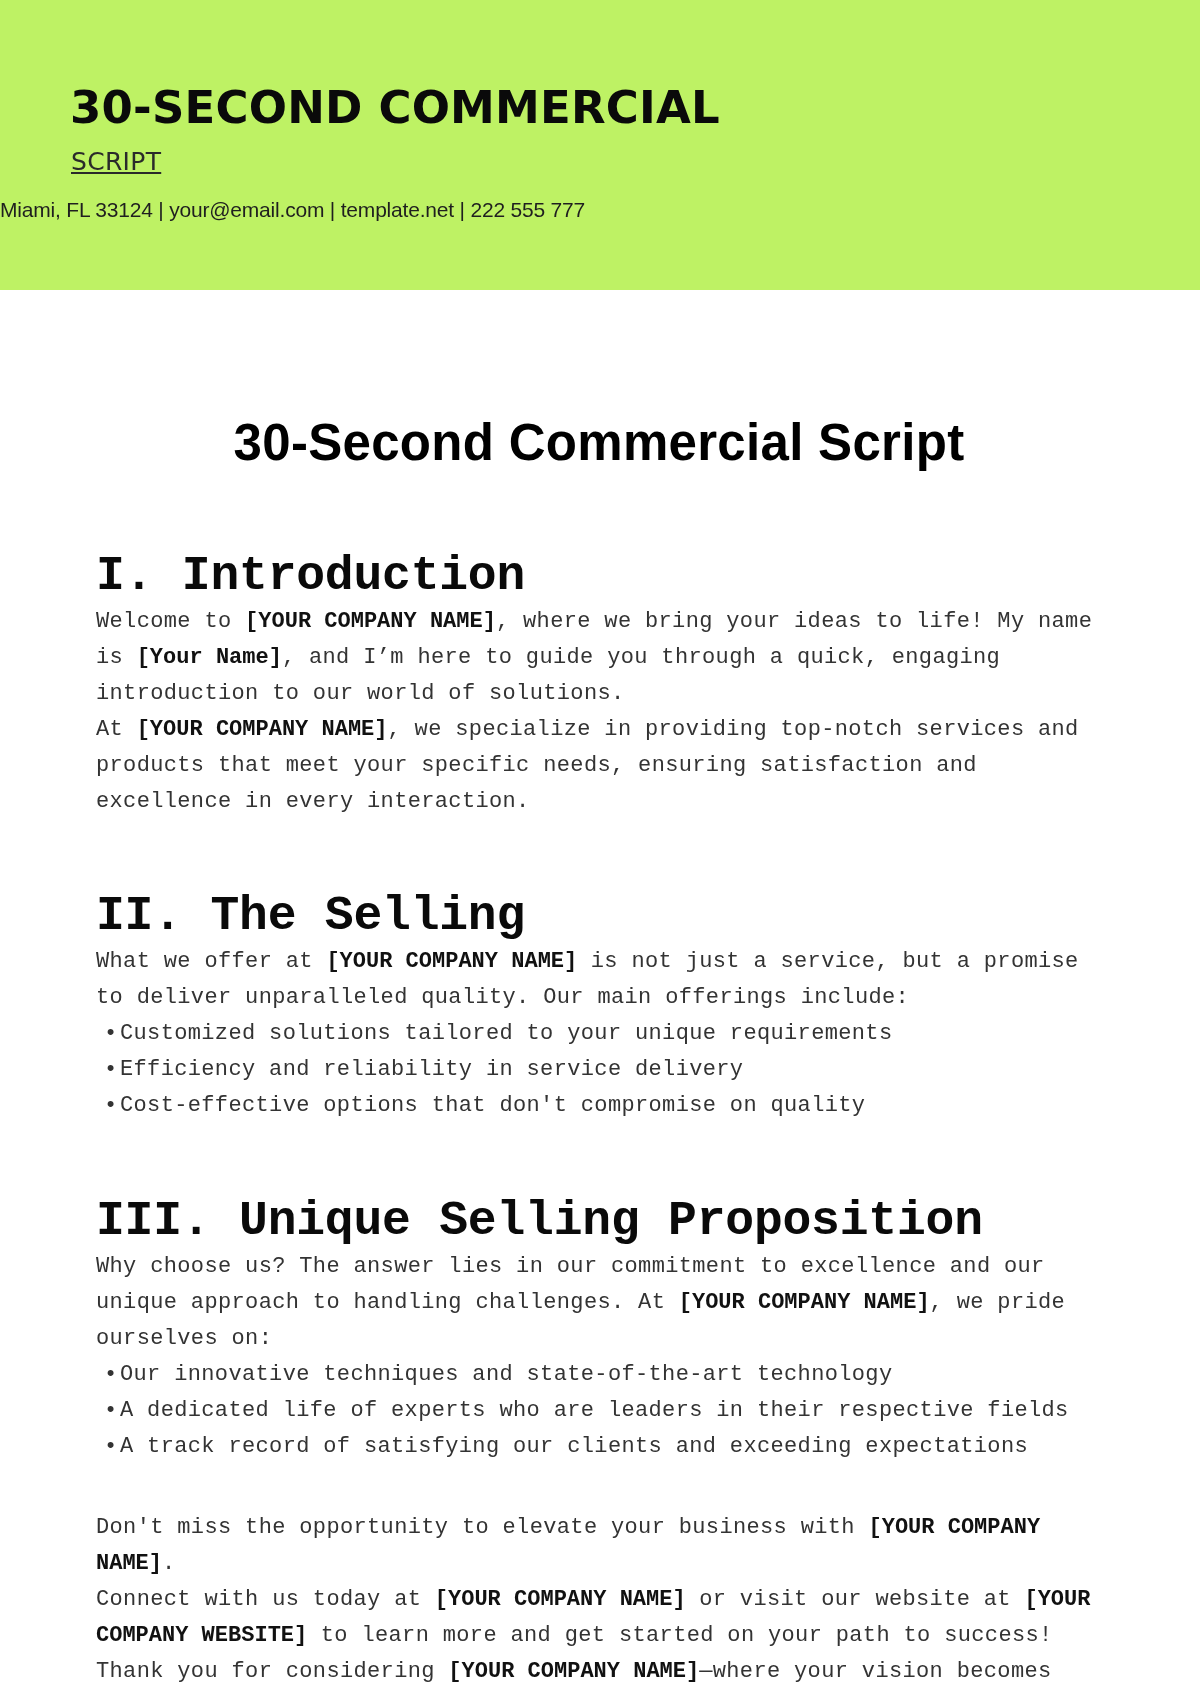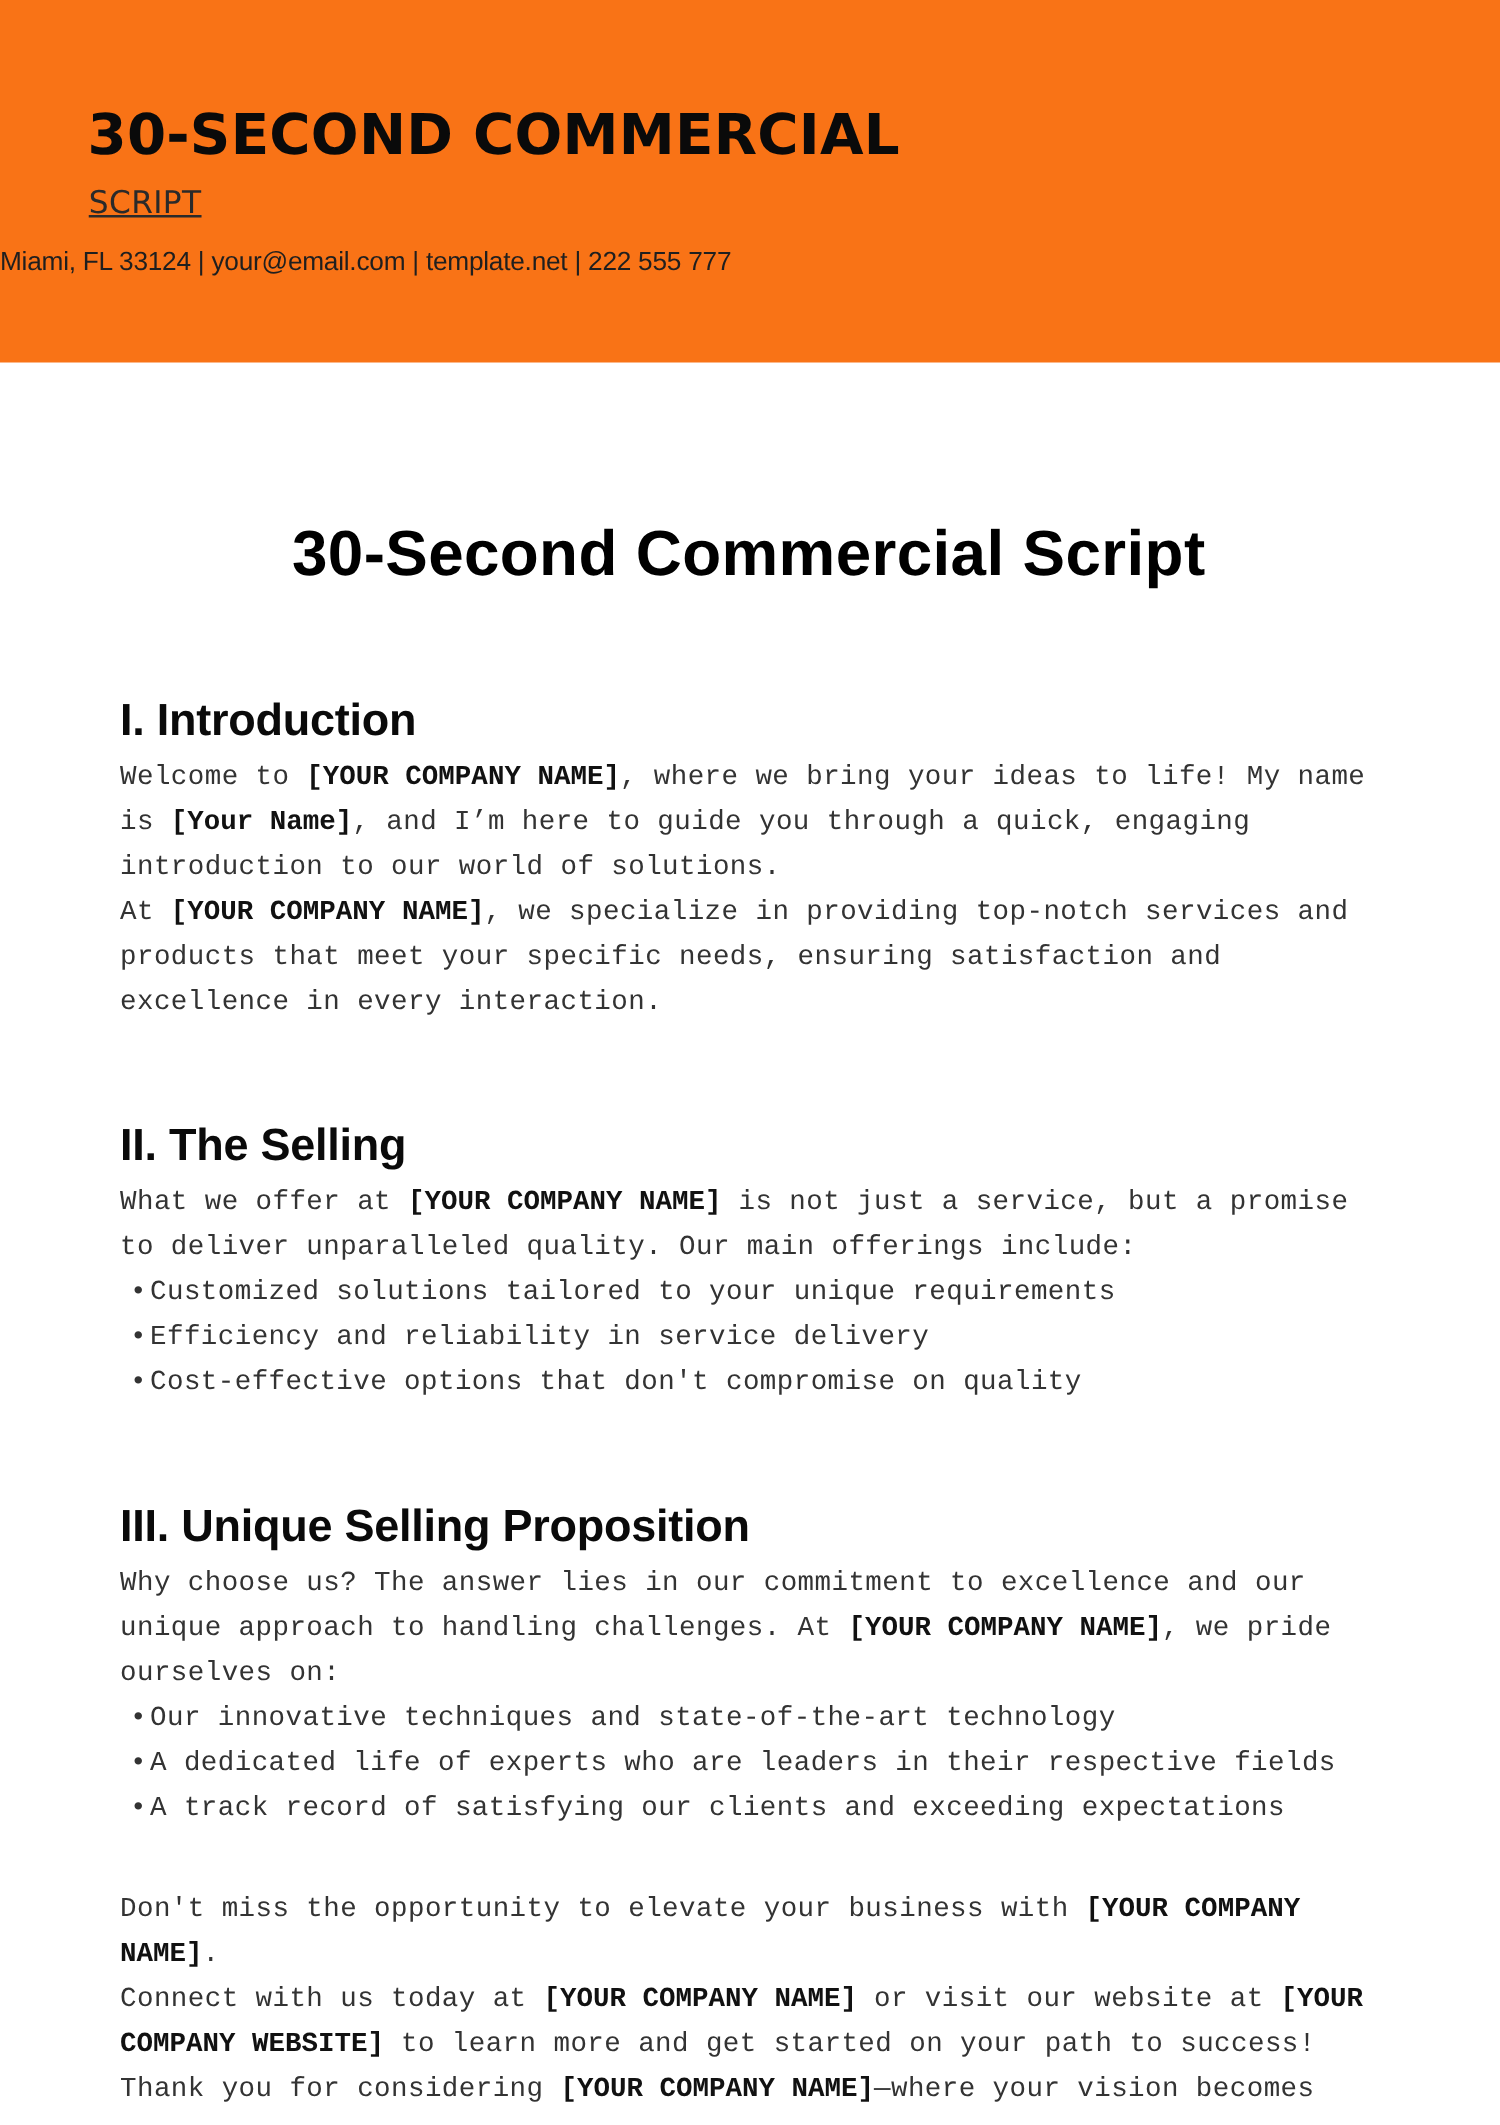--- a/index.html
+++ b/index.html
@@ -13,21 +13,21 @@
       overflow: hidden;
       position: relative;
       font-family: "Liberation Sans", "DejaVu Sans", sans-serif;
       color: #333333;
     }
     .header-band {
       position: absolute;
       left: 0; top: 0;
       width: 1200px;
       height: 290px;
-      background: #f97316;
+      background: #bef264;
     }
     .header-title {
       position: absolute;
       left: 70px;
       top: 80px;
       margin: 0;
       font-family: "DejaVu Sans", "Liberation Sans", sans-serif;
       font-weight: bold;
       font-size: 45px;
       line-height: 56px;
@@ -81,23 +81,23 @@
       top: 0;
       width: 1010px;
     }
     .section {
       position: absolute;
       left: 0;
       width: 1010px;
     }
     .section-heading {
       margin: 0;
-      font-family: Liberation Sans, sans-serif;
+      font-family: Liberation Mono, monospace;
       font-weight: bold;
-      font-size: 36px;
+      font-size: 48px;
       line-height: 44px;
       color: #0a0a0a;
       letter-spacing: -0.2px;
     }
     .section-body {
       margin: 6px 0 0 0;
       font-family: Liberation Mono, monospace;
       font-size: 22px;
       line-height: 36px;
       color: #333333;

